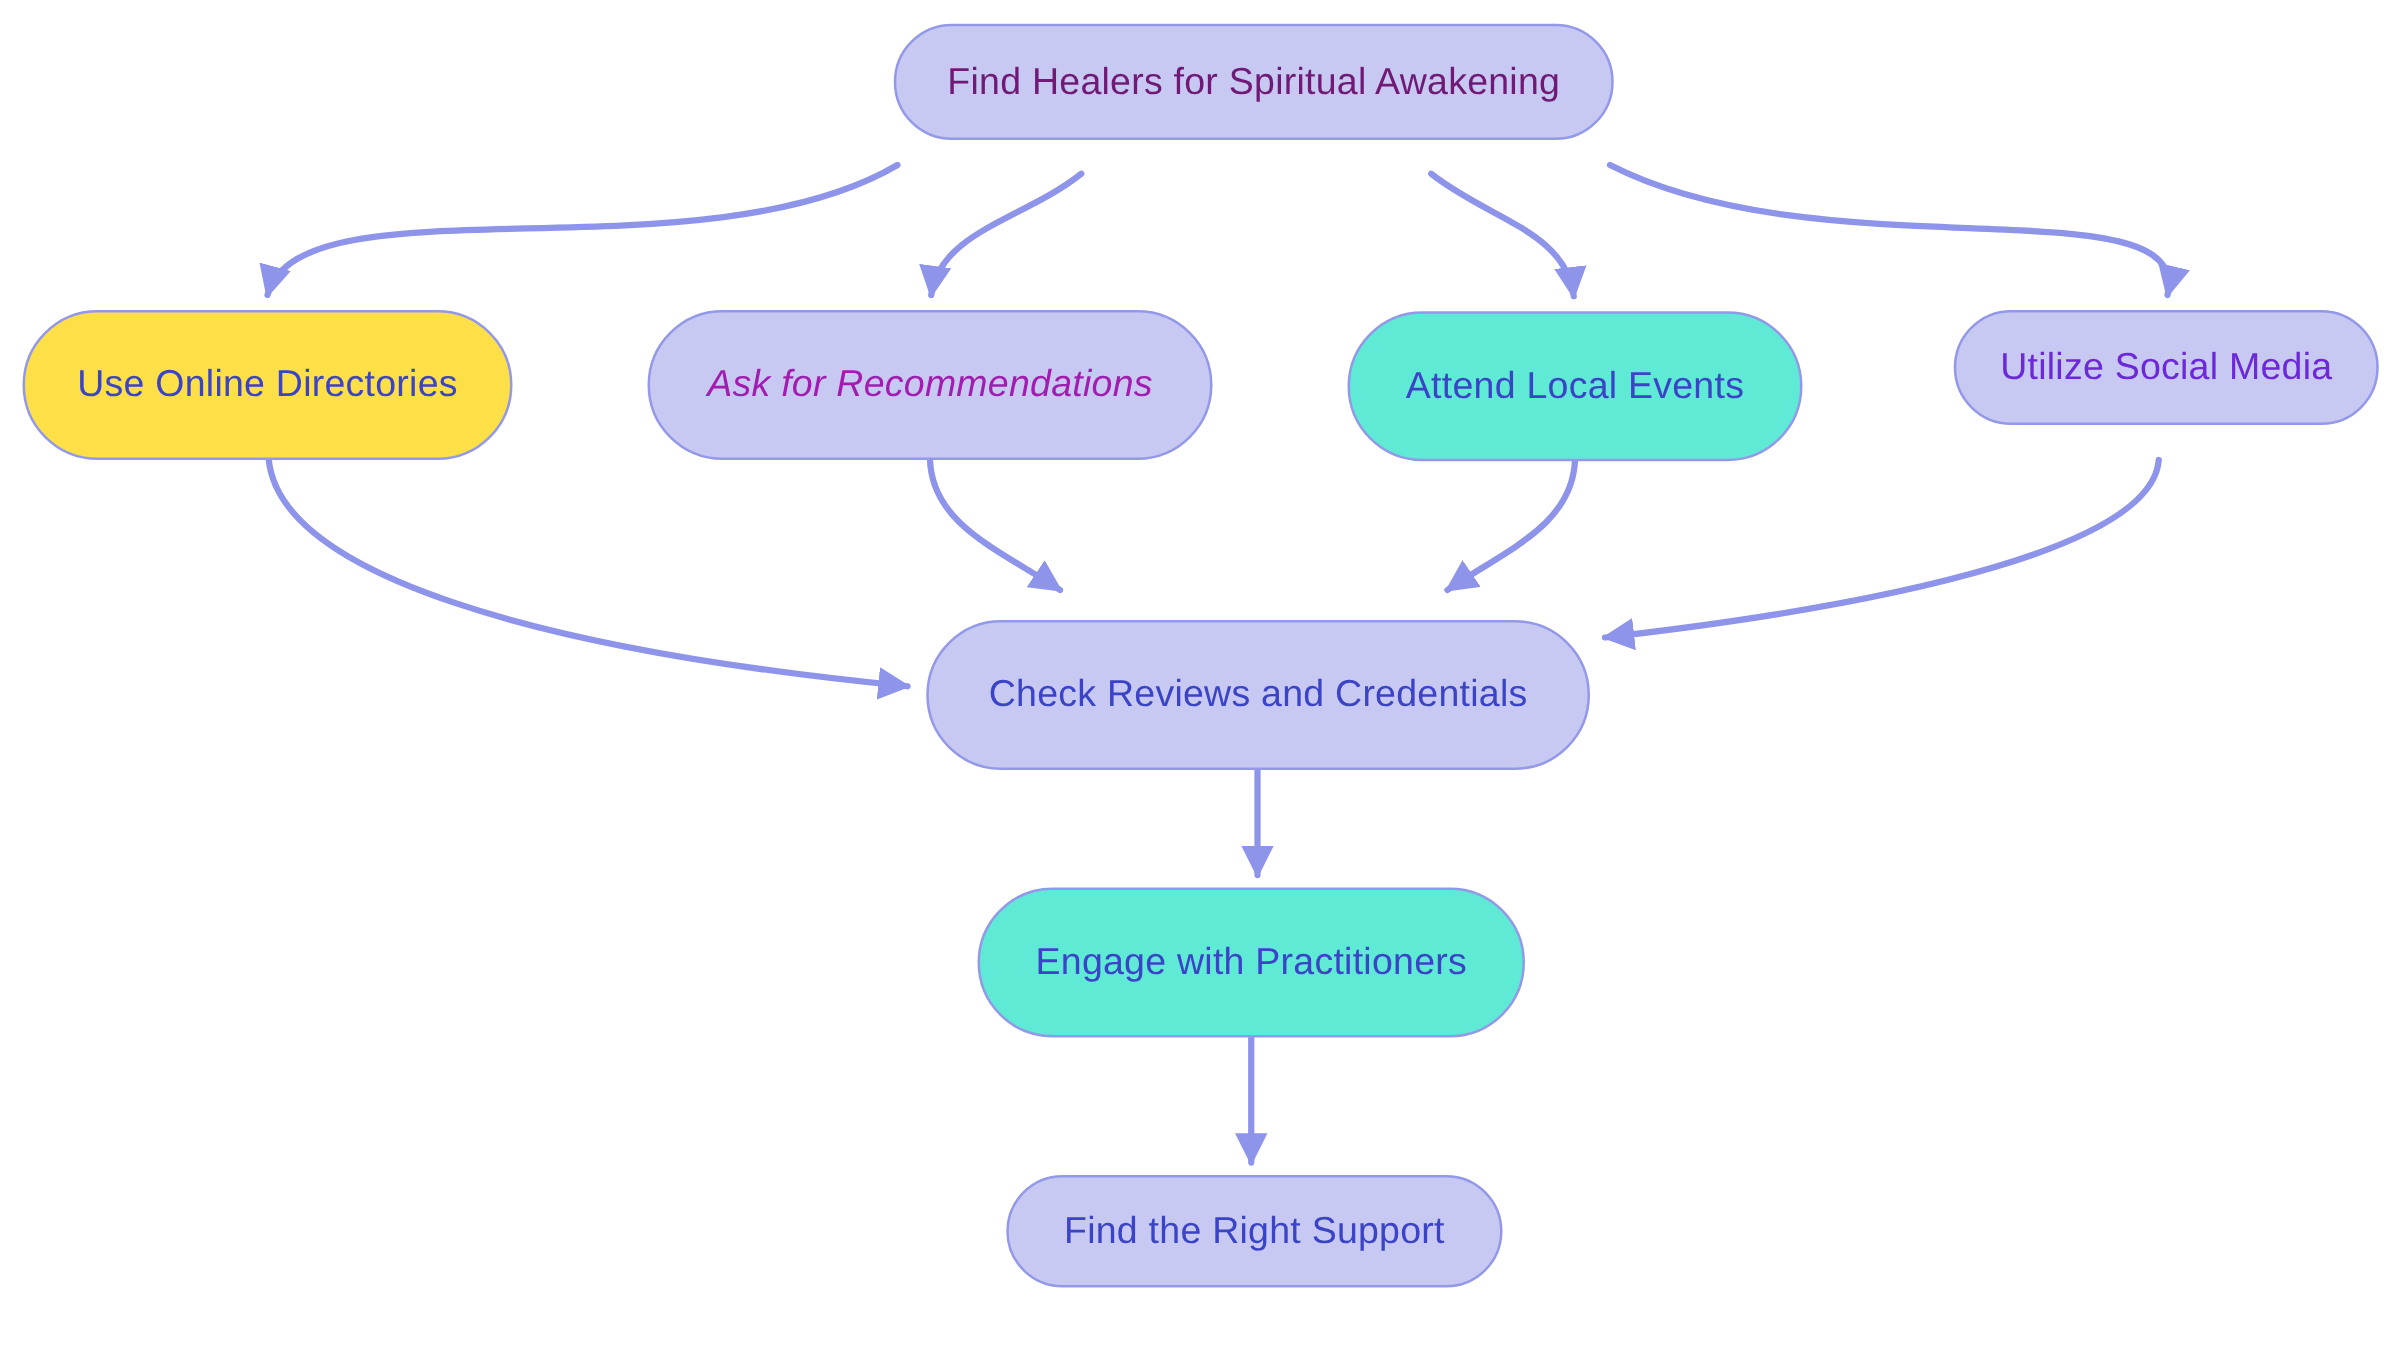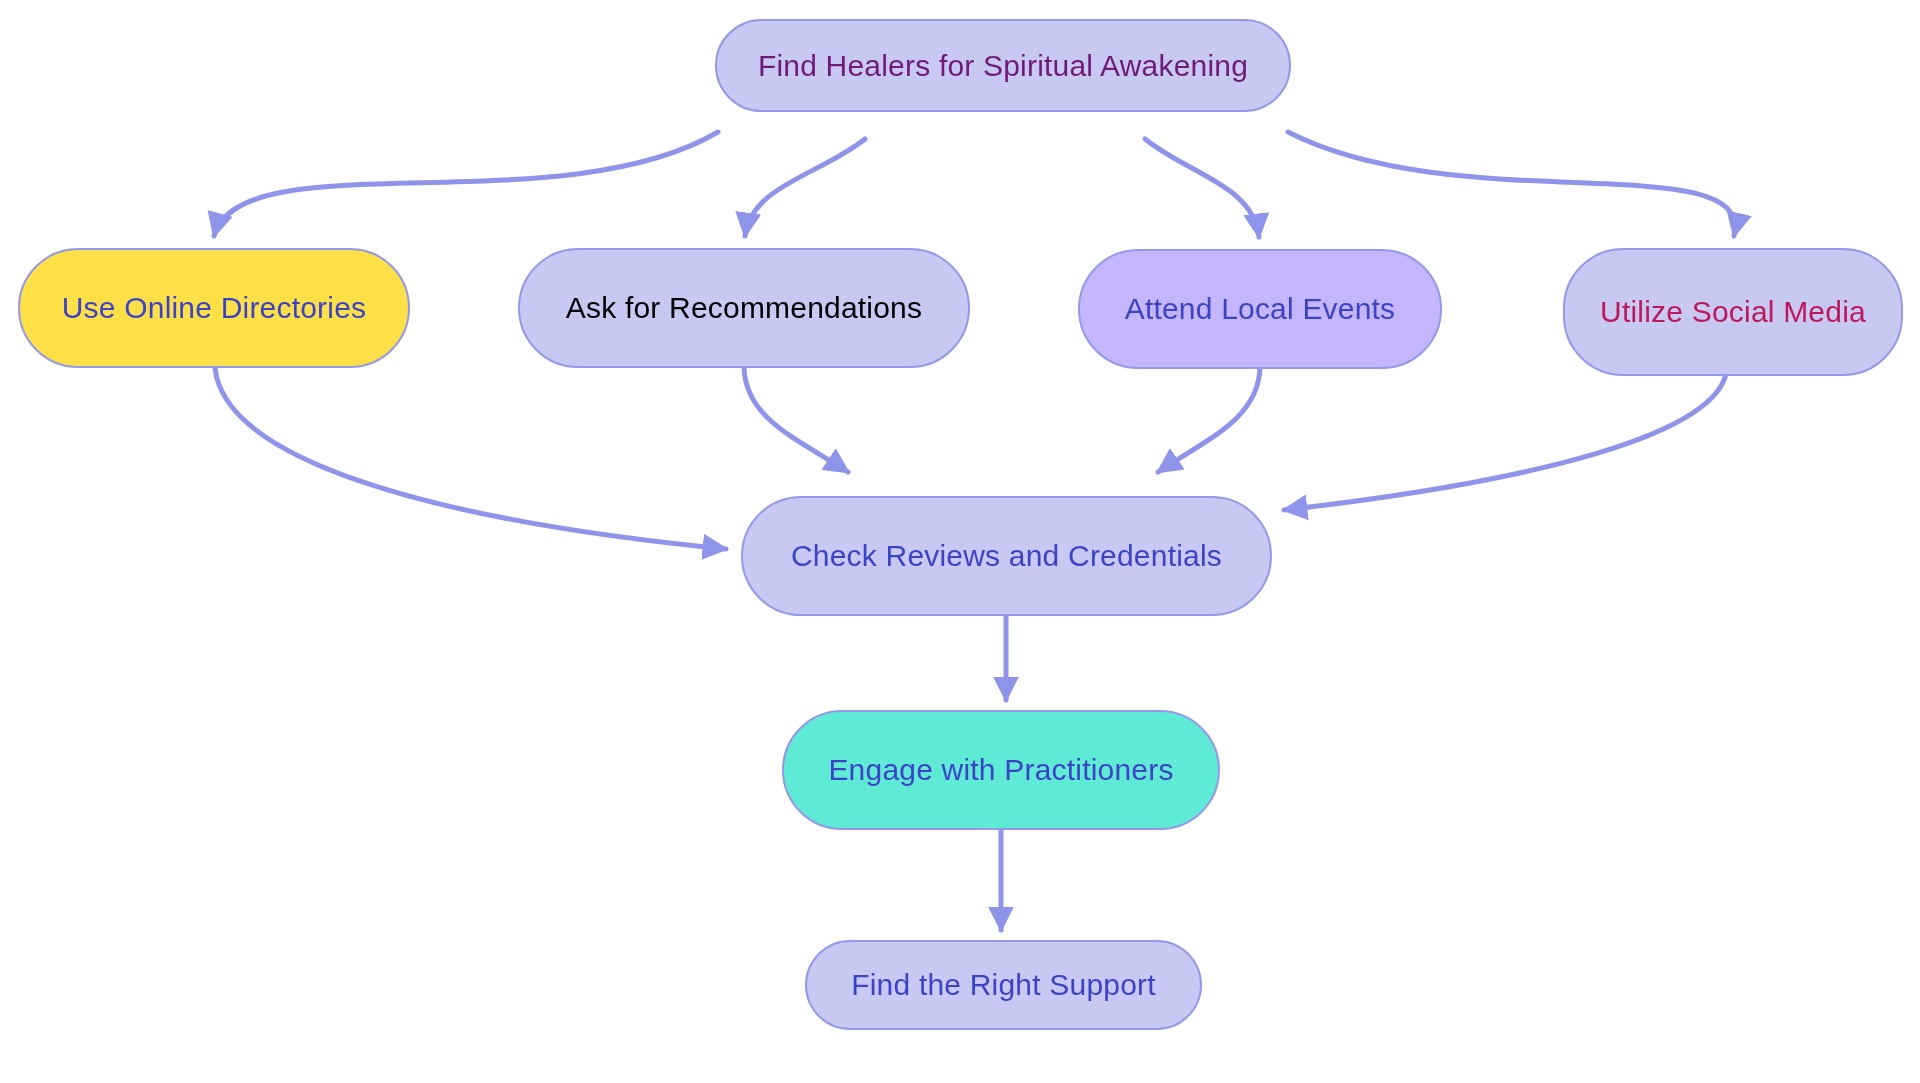--- a/index.html
+++ b/index.html
@@ -60,27 +60,27 @@
         <path d="M 1001,830 L 1001,930" fill="none" stroke="#8d94ea" stroke-width="5" stroke-linecap="round" marker-end="url(#arrowhead)"></path>
       </g>
   </svg>
   <div id="node-layer">
       <div class="flow-node" style="left: 715px; top: 19px; width: 576px; height: 93px; background: rgb(199, 201, 243); border: 2px solid rgb(147, 153, 232); color: #701a75; justify-content: center;">
         <span>Find Healers for Spiritual Awakening</span>
       </div>
       <div class="flow-node" style="left: 18px; top: 248px; width: 392px; height: 120px; background: #fde047; border: 2px solid rgb(147, 153, 232); color: rgb(59, 67, 199);">
         <span>Use Online Directories</span>
       </div>
-      <div class="flow-node" style="left: 518px; top: 248px; width: 452px; height: 120px; background: rgb(199, 201, 243); border: 2px solid rgb(147, 153, 232); color: #000000;">
+      <div class="flow-node" style="left: 518px; top: 248px; width: 452px; height: 120px; background: rgb(199, 201, 243); border: 2px solid rgb(147, 153, 232); color: #a21caf; font-style: italic;">
         <span>Ask for Recommendations</span>
       </div>
-      <div class="flow-node" style="left: 1078px; top: 249px; width: 364px; height: 120px; background: #c4b5fd; border: 2px solid rgb(147, 153, 232); color: rgb(59, 67, 199);">
+      <div class="flow-node" style="left: 1078px; top: 249px; width: 364px; height: 120px; background: #5eead4; border: 2px solid rgb(147, 153, 232); color: rgb(59, 67, 199);">
         <span>Attend Local Events</span>
       </div>
-      <div class="flow-node" style="left: 1563px; top: 248px; width: 340px; height: 128px; background: rgb(199, 201, 243); border: 2px solid rgb(147, 153, 232); color: #be185d; justify-content: center;">
+      <div class="flow-node" style="left: 1563px; top: 248px; width: 340px; height: 92px; background: rgb(199, 201, 243); border: 2px solid rgb(147, 153, 232); color: #6d28d9; justify-content: center;">
         <span>Utilize Social Media</span>
       </div>
       <div class="flow-node" style="left: 741px; top: 480px; width: 531px; height: 120px; background: rgb(199, 201, 243); border: 2px solid rgb(147, 153, 232); color: rgb(59, 67, 199); margin-top: 16px;">
         <span>Check Reviews and Credentials</span>
       </div>
       <div class="flow-node" style="left: 782px; top: 710px; width: 438px; height: 120px; background: #5eead4; border: 2px solid rgb(147, 153, 232); color: rgb(59, 67, 199);">
         <span>Engage with Practitioners</span>
       </div>
       <div class="flow-node" style="left: 805px; top: 940px; width: 397px; height: 90px; background: rgb(199, 201, 243); border: 2px solid rgb(147, 153, 232); color: rgb(59, 67, 199);">
         <span>Find the Right Support</span>

